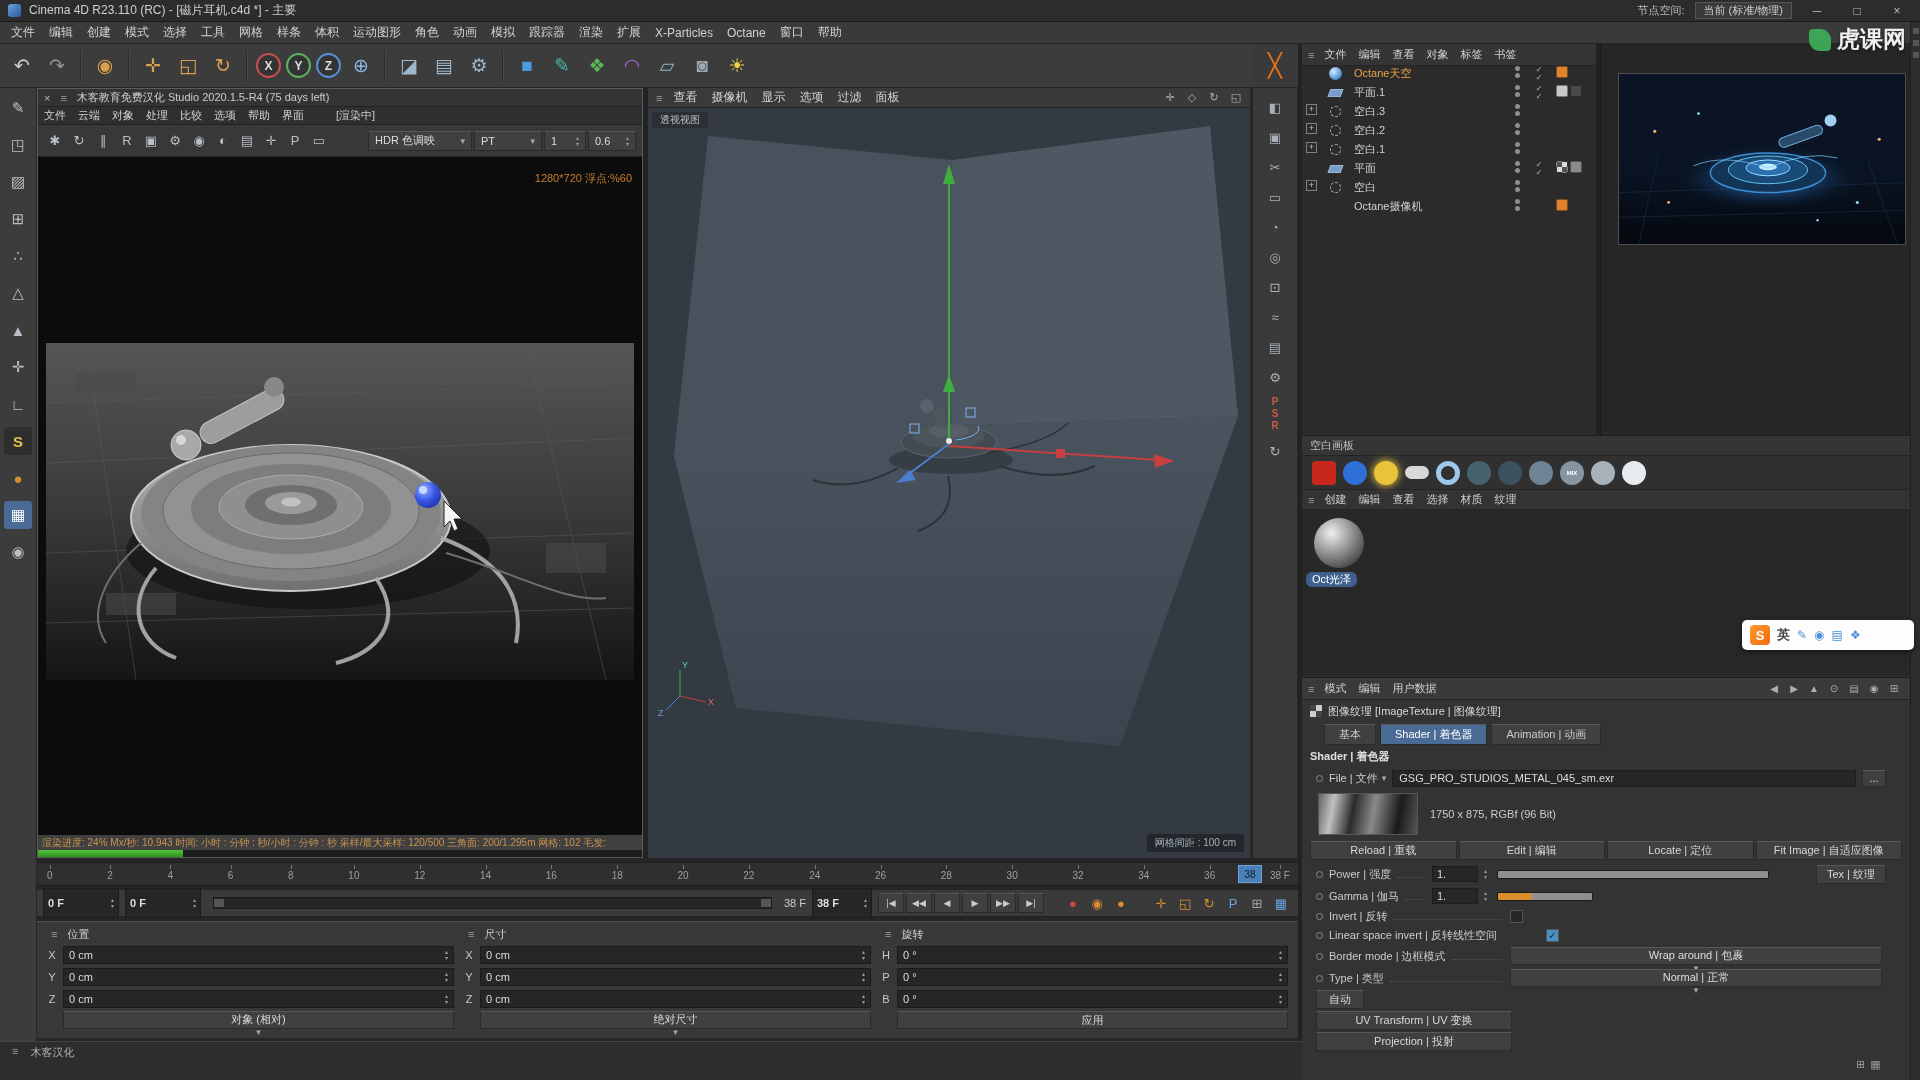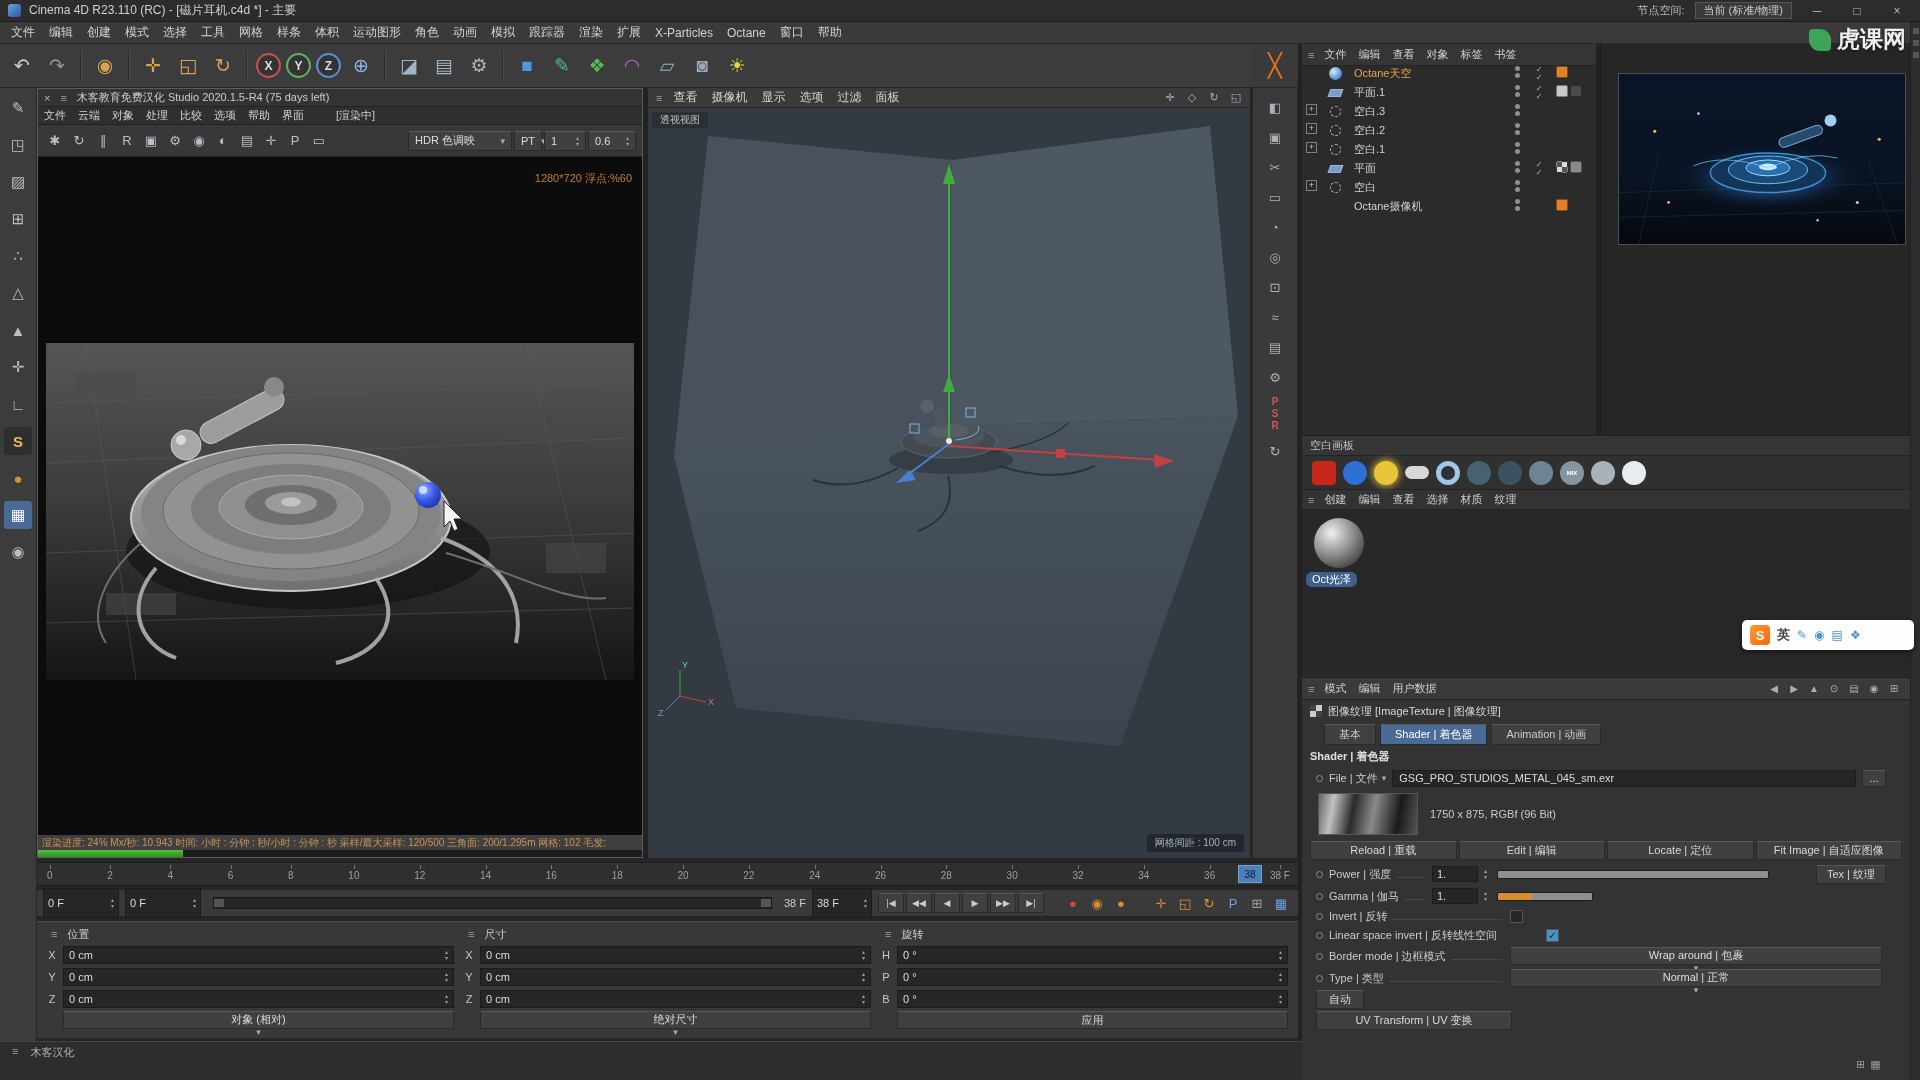--- a/index.html
+++ b/index.html
@@ -131,21 +131,21 @@
 #attr-actions .attr-btn{flex:1;}
 .bsel{width:372px;}
 #auto-row,#uv-row,#proj-row{height:21px;display:flex;align-items:center;padding-left:14px;}
 
 #timeline{position:absolute;left:37px;top:862px;width:1261px;height:24px;background:#2f2f2f;border-top:1px solid #1f1f1f;border-bottom:1px solid #1f1f1f;}
 #ticks{position:absolute;left:10px;right:8px;top:0;bottom:0;display:flex;justify-content:space-between;}
 .tick{position:relative;color:#9aa0a6;font-size:10px;padding-top:7px;}
 .tick::before{content:"";position:absolute;top:2px;left:50%;width:1px;height:4px;background:#777;}
 #playhead{position:absolute;right:36px;top:2px;bottom:2px;width:24px;background:#4a7fb8;border:1px solid #71a2d8;color:#0e1c2c;font-size:10px;display:flex;align-items:center;justify-content:center;}
 #transport{position:absolute;left:37px;top:890px;width:1261px;height:27px;background:#3a3a3a;display:flex;align-items:center;gap:6px;padding:0 6px;border-bottom:1px solid #222;}
-.t-field{width:76px;height:30px;background:#262626;border:1px solid #1c1c1c;display:flex;align-items:center;padding:0 4px;font-size:11px;color:#ddd;flex:none;}
+.t-field{width:76px;height:30px;background:#262626;border:1px solid #1c1c1c;display:flex;align-items:center;padding:0 4px;font-size:11px;color:#ddd;flex:none;font-weight:bold;}
 .t-field .stepper{margin-left:auto;}
 #range-bar{flex:1;height:12px;background:#262626;border:1px solid #1a1a1a;position:relative;margin:0 6px;}
 #range-bar i{position:absolute;top:1px;bottom:1px;width:10px;background:#555;}
 #range-bar .rh{right:0;}
 #range-bar .lh{left:0;}
 #end-label{font-size:11px;color:#ccc;flex:none;}
 .t-btn{width:26px;height:20px;background:#404040;border:1px solid #2a2a2a;border-top-color:#565656;color:#c8cdd2;font-size:9px;display:flex;align-items:center;justify-content:center;flex:none;}
 .t-icon{width:22px;height:20px;display:flex;align-items:center;justify-content:center;font-size:13px;flex:none;}
 #coords{position:absolute;left:37px;top:921px;width:1261px;height:117px;background:#383838;border-top:1px solid #4a4a4a;display:grid;grid-template-columns:1fr 1fr 1fr;gap:10px;padding:4px 10px;}
 .cgroup{display:flex;flex-direction:column;gap:3px;}
@@ -284,21 +284,21 @@
           <div class="rv-icon">▤</div>
           <div class="rv-icon">✛</div>
           <div class="rv-icon">P</div>
           <div class="rv-icon">▭</div>
         </span>
       <span style="flex:1"></span>
       <span class="rv-select" style="width:104px;">
           <span>HDR 色调映</span>
           <span class="caret">▾</span>
         </span>
-      <span class="rv-select" style="width:28px;align-items:center;">
+      <span class="rv-select" style="width:68px;align-items:center;">
           <span>PT</span>
           <span class="caret">▾</span>
         </span>
       <span class="rv-select" style="width:42px;">
           <span>1</span>
           <span class="stepper">
             <span>▴</span>
             <span>▾</span>
           </span>
         </span>
@@ -819,20 +819,23 @@
           </span>
         </span>
     </div>
 
     <div id="auto-row">
         <span class="attr-btn" style="width:48px;">自动</span>
       </div>
     <div id="uv-row">
         <span class="attr-btn" style="width:196px;">UV Transform | UV 变换</span>
       </div>
+    <div id="proj-row">
+        <span class="attr-btn" style="width:196px;">Projection | 投射</span>
+      </div>
   </div>
 
   <div id="timeline">
     <div id="ticks">
         <span class="tick">0</span>
         <span class="tick">2</span>
         <span class="tick">4</span>
         <span class="tick">6</span>
         <span class="tick">8</span>
         <span class="tick">10</span>

